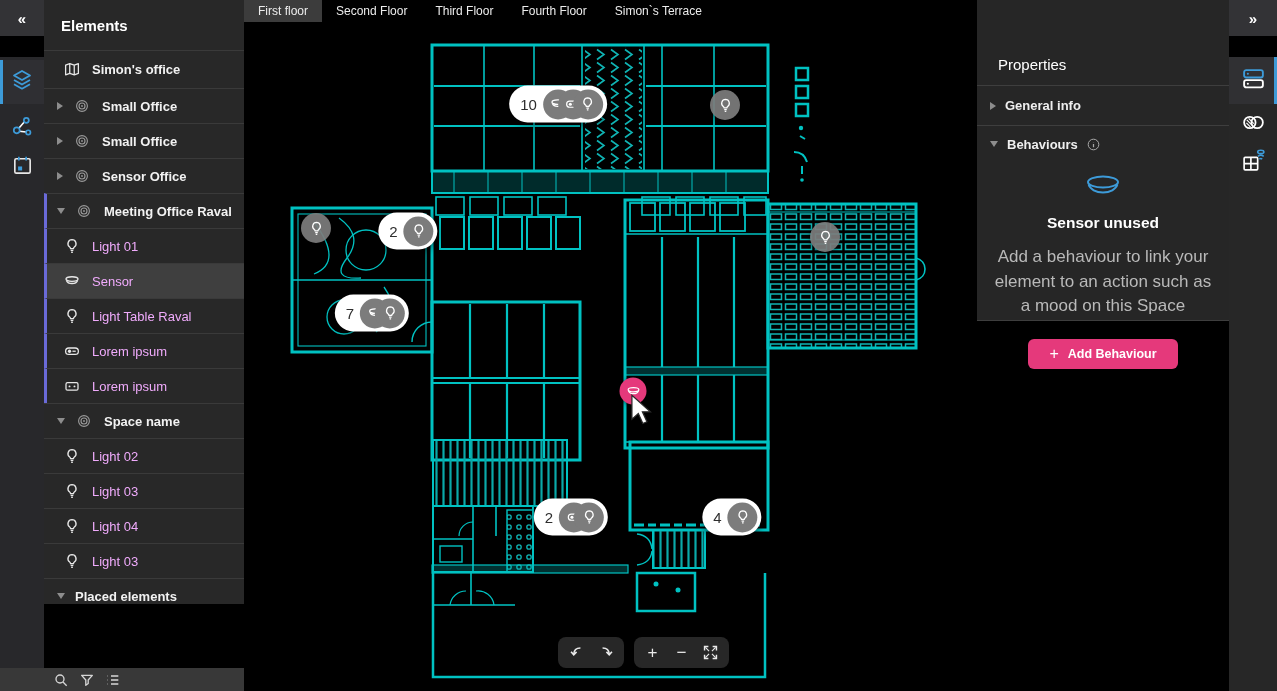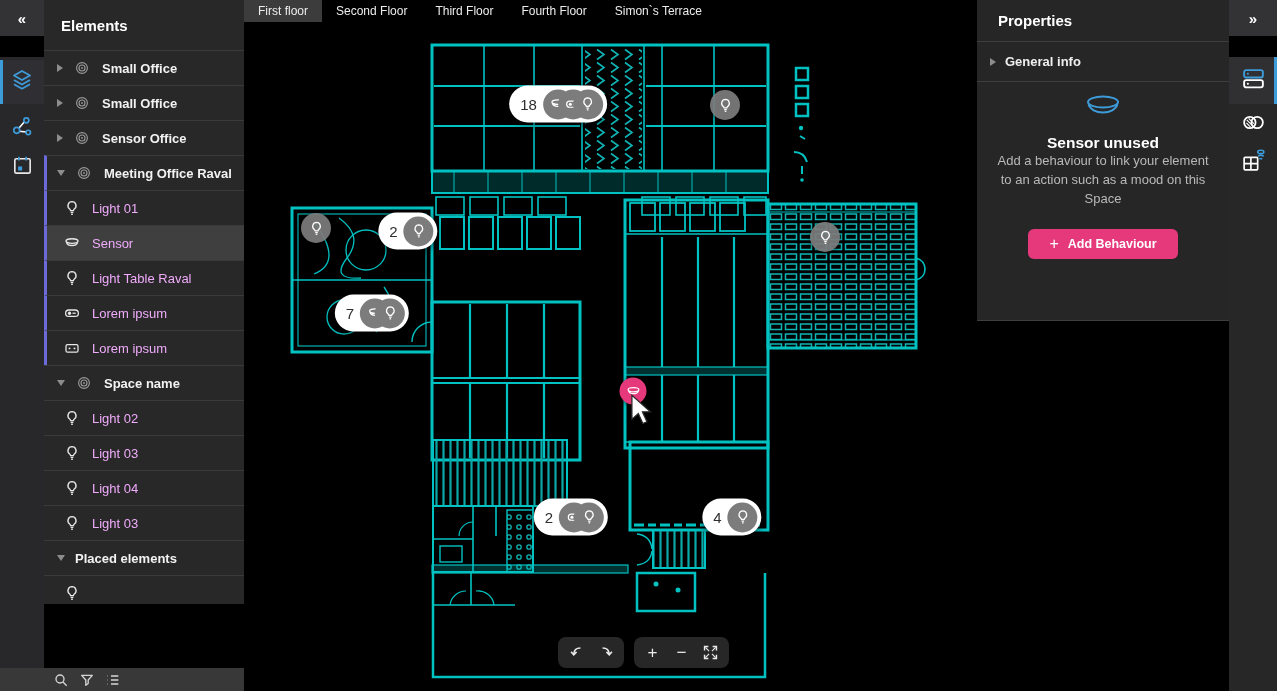--- a/index.html
+++ b/index.html
@@ -72,31 +72,31 @@
   .fab button{width:27px;height:27px;background:none;border:none;color:#eaeaea;cursor:pointer;
               display:flex;align-items:center;justify-content:center;padding:0;font-family:inherit;}
   .fab button span{font-size:17px;line-height:1;}
   #fab-history{left:314px;top:615px;}
   #fab-zoom{left:390px;top:615px;}
 
   
   #props{position:absolute;left:977px;top:0;width:252px;height:691px;background:#000;}
   #props-top{position:absolute;left:0;top:0;width:252px;height:321px;background:#262626;border-bottom:1px solid #3e3e3e;}
   .props-header{height:42px;border-bottom:1px solid #3e3e3e;display:flex;align-items:center;padding-left:21px;
-                font-size:15px;font-weight:bold;color:#fff;}
+                font-size:15px;font-weight:normal;color:#fff;margin-top:44px;}
   .prop-row{display:flex;align-items:center;padding-left:13px;font-size:13px;font-weight:bold;color:#efefef;cursor:pointer;}
   .prop-row .prop-label{margin-left:9px;}
   #row-general{height:40px;border-bottom:1px solid #3e3e3e;}
   #row-behaviours{height:36px;}
   .info-icon{margin-left:8px;color:#a9a9a9;display:flex;}
   .info-icon svg{width:15px;height:15px;}
   #empty-state{text-align:center;padding-top:4px;}
   #sensor-glyph{display:flex;justify-content:center;margin:8px 0 18px;color:#3d9bd9;}
-  .es-title{font-size:15.5px;font-weight:bold;color:#fff;}
-  .es-desc{font-size:13px;color:#b9b9b9;line-height:1.45;width:224px;margin:0 auto 20px;}
+  .es-title{font-size:15.5px;font-weight:bold;color:#fff;margin-bottom:13px;}
+  .es-desc{font-size:17px;color:#b9b9b9;line-height:1.45;width:224px;margin:0 auto 20px;}
   #add-behaviour{display:flex;align-items:center;justify-content:center;gap:9px;width:150px;height:30px;
                  margin:0 auto;background:#e5397b;border:none;border-radius:6px;color:#fff;
                  font-size:12.5px;font-weight:bold;font-family:inherit;cursor:pointer;}
   #add-behaviour .plus{font-size:16px;font-weight:normal;line-height:1;}
 
   
   #right-rail{position:absolute;left:1229px;top:0;width:48px;height:691px;background:#000;}
   #right-rail .rail-top{width:48px;}
   #right-rail .rail-body{position:absolute;left:0;top:57px;width:48px;height:634px;background:#272727;}
   #right-rail .rail-item{width:48px;height:47px;}
@@ -138,20 +138,29 @@
             <rect x="7.4" y="13" width="4.2" height="4.2" fill="#3d9bd9"></rect>
           </svg>
         </span>
       </div>
     </div>
   </div>
 
   <div id="sidebar">
     <div id="sidebar-title">Elements</div>
     <div id="element-tree">
+        <div class="tree-row kind-root">
+          <span class="tree-icon">
+            <svg viewBox="0 0 24 24" fill="none" stroke="currentColor" stroke-width="1.7" stroke-linejoin="round">
+              <path d="M3.5 5.5l5.5-2 6 2 5.5-2v13l-5.5 2-6-2-5.5 2z"></path>
+              <path d="M9 3.5v13M15 5.5v13"></path>
+            </svg>
+          </span>
+          <span class="tree-label">Simon's office</span>
+        </div>
         <div class="tree-row kind-group">
           <span class="chev right"></span>
           <span class="tree-icon">
             <svg viewBox="0 0 24 24" fill="none" stroke="currentColor" stroke-width="1.5">
               <circle cx="12" cy="12" r="7.2"></circle>
               <circle cx="12" cy="12" r="4"></circle>
               <circle cx="12" cy="12" r="1.2" fill="currentColor" stroke="none"></circle>
             </svg>
           </span>
           <span class="tree-label">Small Office</span>
@@ -431,21 +440,21 @@
         <circle cx="434" cy="568" r="2.5" fill="#00c2c2" stroke="none"></circle>
 
         <path d="M189 551v104h332V551" stroke-width="2.5"></path>
         <path d="M189 583h82M227 551v32" stroke-width="1.6"></path>
         <path d="M206 583a16 16 0 0 1 16-14M250 583a16 16 0 0 0-18-14" stroke-width="1.2"></path>
       </g>
     </svg>
 
     <div id="markers">
         <div class="marker pill" style="left: 314px; top: 82px; z-index: 10;">
-          <span class="num">18</span>
+          <span class="num">10</span>
           <span class="icon-stack">
             <span class="icon-circle" style="z-index: 1;">
               <svg viewBox="0 0 24 24" fill="none" stroke="currentColor" stroke-width="1.8">
                 <ellipse cx="12" cy="9.4" rx="8" ry="3.1"></ellipse>
                 <path d="M4.6 11.2c.9 2.5 3.8 4.1 7.4 4.1s6.5-1.6 7.4-4.1"></path>
               </svg>
             </span>
             <span class="icon-circle" style="z-index: 2;">
               <svg viewBox="0 0 24 24" fill="none" stroke="currentColor" stroke-width="1.7">
                 <rect x="3.5" y="8" width="17" height="8.6" rx="4.3"></rect>
@@ -578,20 +587,30 @@
     </div>
   </div>
 
   <div id="props">
     <div id="props-top">
       <div class="props-header">Properties</div>
       <div class="prop-row" id="row-general">
         <span class="chev right"></span>
         <span class="prop-label">General info</span>
       </div>
+      <div class="prop-row" id="row-behaviours">
+        <span class="chev down"></span>
+        <span class="prop-label">Behaviours</span>
+        <span class="info-icon">
+          <svg viewBox="0 0 24 24" fill="none" stroke="currentColor" stroke-width="1.6">
+              <circle cx="12" cy="12" r="8.5"></circle>
+              <path d="M12 8v.4M12 11.2v5" stroke-width="2"></path>
+            </svg>
+        </span>
+      </div>
       <div id="empty-state">
         <div id="sensor-glyph">
           <svg width="40" height="22" viewBox="0 0 40 22" fill="none" stroke="currentColor" stroke-width="2">
             <ellipse cx="20" cy="8" rx="15" ry="5.5"></ellipse>
             <path d="M5.6 10.5c1.6 4.8 7.3 8 14.4 8s12.8-3.2 14.4-8"></path>
           </svg>
         </div>
         <div class="es-title">Sensor unused</div>
         <div class="es-desc">Add a behaviour to link your element to an action such as a mood on this Space</div>
         <button id="add-behaviour">

